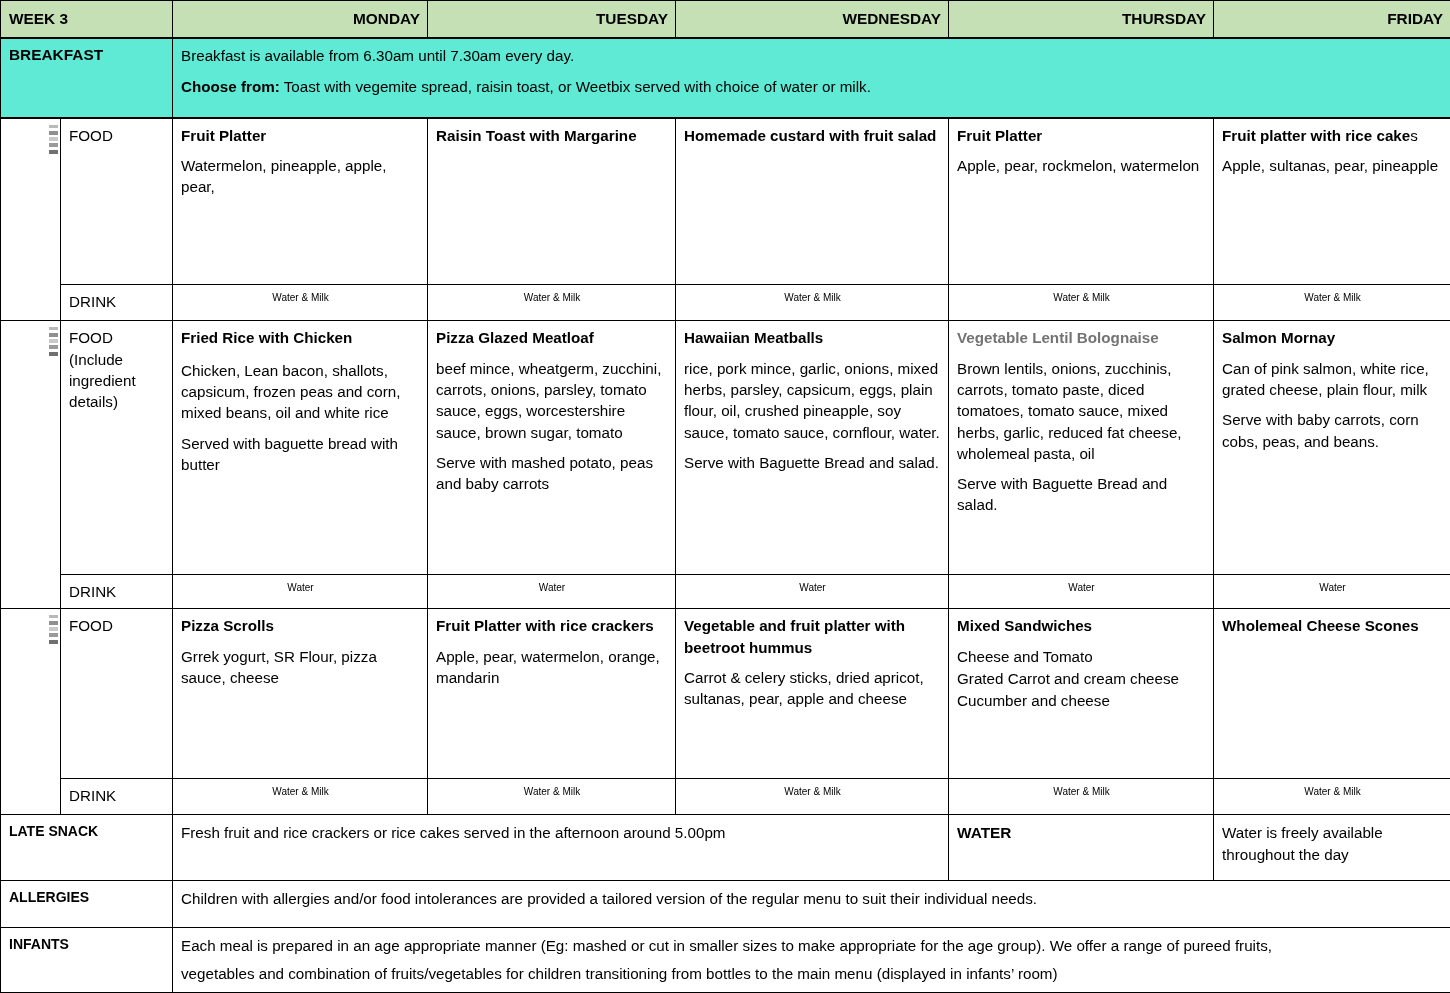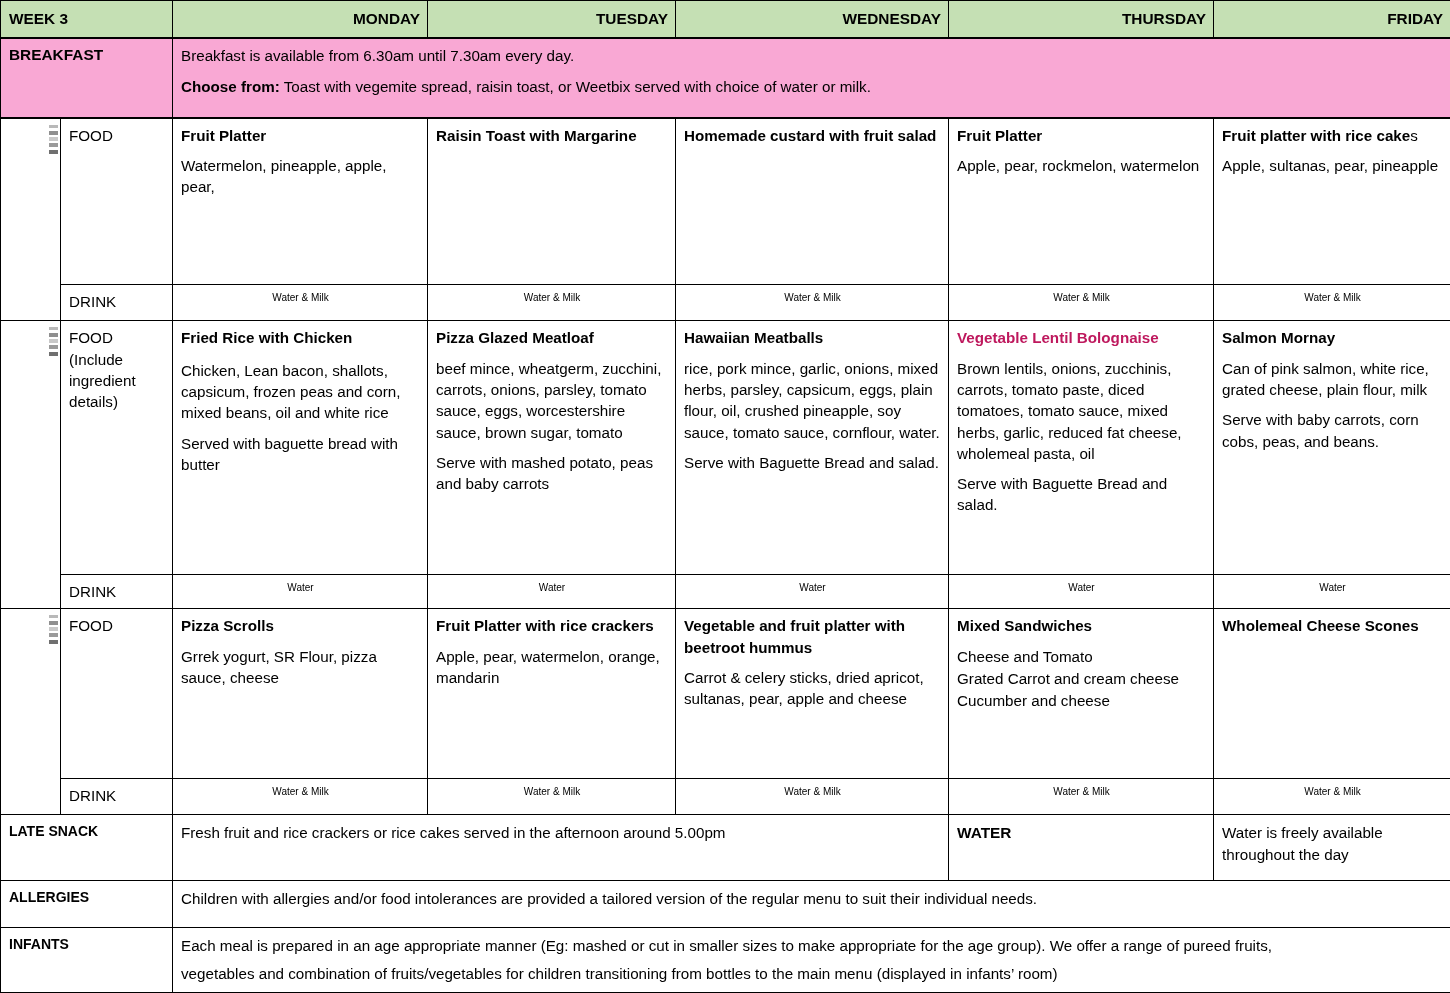--- a/index.html
+++ b/index.html
@@ -45,21 +45,21 @@
     padding-top: 7px;
     padding-bottom: 7px;
     border-bottom: 2.5px solid #000;
     vertical-align: top;
   }
   td.hdr-day { text-align: right; }
   td.hdr-week { text-align: left; }
 
   
   tr.breakfast td {
-    background: #f9a8d4;
+    background: #5eead4;
     border-bottom: 2.5px solid #000;
   }
   td.bf-label { font-weight: bold; font-size: 15.4px; }
   td.bf-body { padding-top: 6px; }
   td.bf-body p { margin: 0 0 9px 0; }
   td.bf-body p:last-child { margin-bottom: 0; }
   .b { font-weight: bold; }
 
   
   td.rot {
@@ -105,21 +105,21 @@
   td.food { padding-top: 6px; }
   td.food .title {
     font-weight: bold;
     display: block;
     margin-bottom: 9px;
   }
   td.food .desc { display: block; margin-bottom: 9px; }
   td.food .desc:last-child { margin-bottom: 0; }
   td.food.center { text-align: left; }
   td.food.center .title { margin-bottom: 11px; }
-  .purple { color: #be185d; }
+  .purple { color: #737373; }
 
   
   tr.drink td.drinkval {
     text-align: center;
     padding-top: 6px;
     font-size: 10px;
   }
 
   
   td.info-lab { font-weight: bold; font-size: 14px; padding-top: 7px; }

